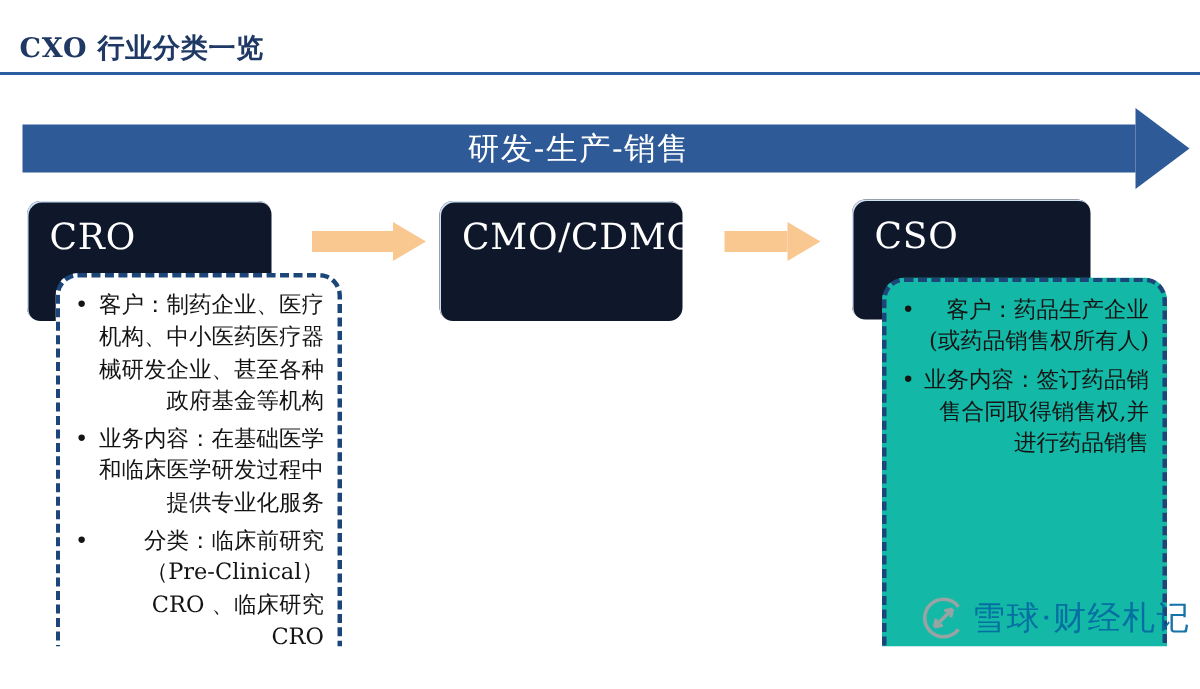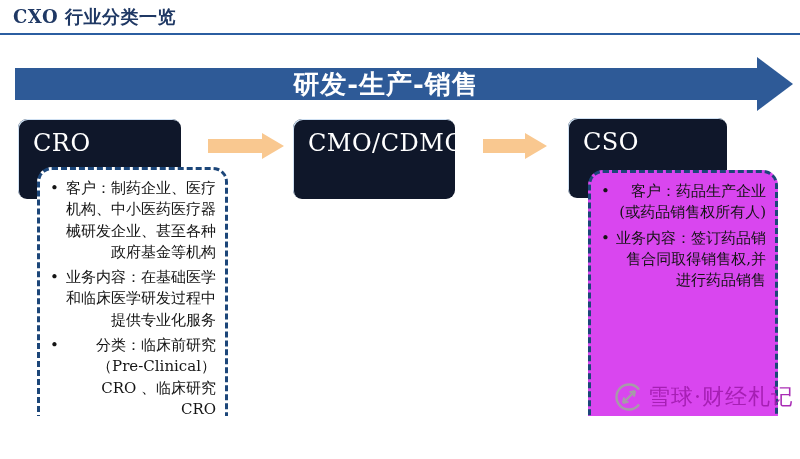--- a/index.html
+++ b/index.html
@@ -2,20 +2,21 @@
 <html><head>
 <meta charset="utf-8">
 <style>
   html,body{margin:0;padding:0;background:#ffffff;}
   #canvas{
     position:relative;
     width:800px;height:416px;
     background:#ffffff;
     overflow:hidden;
     font-family:"DejaVu Serif","Liberation Serif",serif;
+    margin-top:15px;
   }
   
   .page-title{
     position:absolute;left:13px;top:5px;
     font-size:18px;font-weight:bold;color:#1F3864;
     letter-spacing:.5px;
   }
   .title-rule{
     position:absolute;left:0;top:33px;width:800px;height:2px;
     background:#2B5EA1;
@@ -28,21 +29,21 @@
   .flow-arrow-head{
     position:absolute;left:757px;top:57px;
     width:0;height:0;
     border-top:27px solid transparent;
     border-bottom:27px solid transparent;
     border-left:36px solid #2E5A97;
   }
   .flow-arrow-label{
     position:absolute;left:15px;top:68px;width:742px;height:32px;
     display:flex;align-items:center;justify-content:center;
-    color:#ffffff;font-size:26px;font-weight:bold;letter-spacing:1px;
+    color:#ffffff;font-size:21px;font-weight:normal;letter-spacing:1px;
   }
   
   .stage-box{
     position:absolute;height:80px;border-radius:9px;
     background:#0f172a;
     box-shadow:inset 1px 1px 0 #cfe0f2;
   }
   .stage-box .stage-label{
     display:block;padding:10px 0 0 15px;
     color:#ffffff;font-size:24px;letter-spacing:.5px;
@@ -66,40 +67,40 @@
   #conn2-head{left:525px;}
   
   .detail-panel{
     position:absolute;
     border:3px dashed #1C4679;border-radius:15px;
     box-sizing:border-box;
     padding:8px 9px 6px 10px;
   }
   #panel-cro{left:37px;top:167px;width:191px;height:270px;background:#ffffff;}
   #panel-cmo{left:312px;top:167px;width:191px;height:270px;background:#DCDCDC;}
-  #panel-cso{left:588px;top:170px;width:190px;height:267px;background:#d946ef;}
+  #panel-cso{left:588px;top:170px;width:190px;height:267px;background:#14b8a6;}
   .detail-list{
     margin:0;padding:0;list-style:none;
     font-size:15px;line-height:1.42;color:#141414;
   }
   .detail-list li{
     position:relative;padding-left:13px;margin-bottom:4px;text-align:right;
   }
   .detail-list li::before{
     content:"\2022";
     position:absolute;left:0;top:0;color:#141414;
   }
   
   .watermark{
     position:absolute;right:6px;bottom:4px;
     display:flex;align-items:center;gap:4px;
     color:#A3A3A3;opacity:.92;
   }
   .watermark-text{
-    font-size:22px;letter-spacing:1px;color:#a21caf;
+    font-size:22px;letter-spacing:1px;color:#0369a1;
   }
   .watermark-logo{width:30px;height:30px;}
 </style>
 </head>
 <body>
 
 <div id="canvas">
 
   <div class="page-title">CXO 行业分类一览</div>
   <div class="title-rule"></div>

